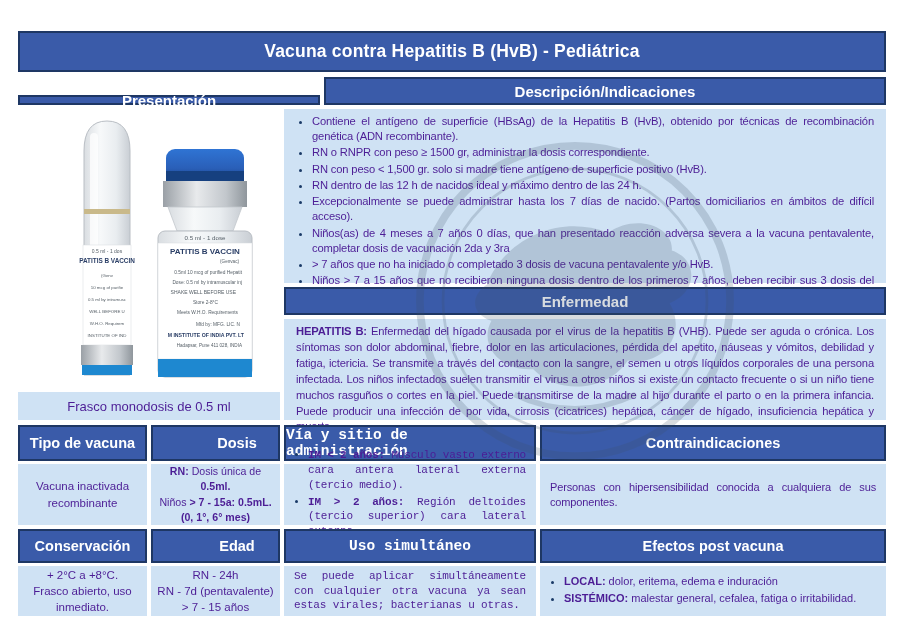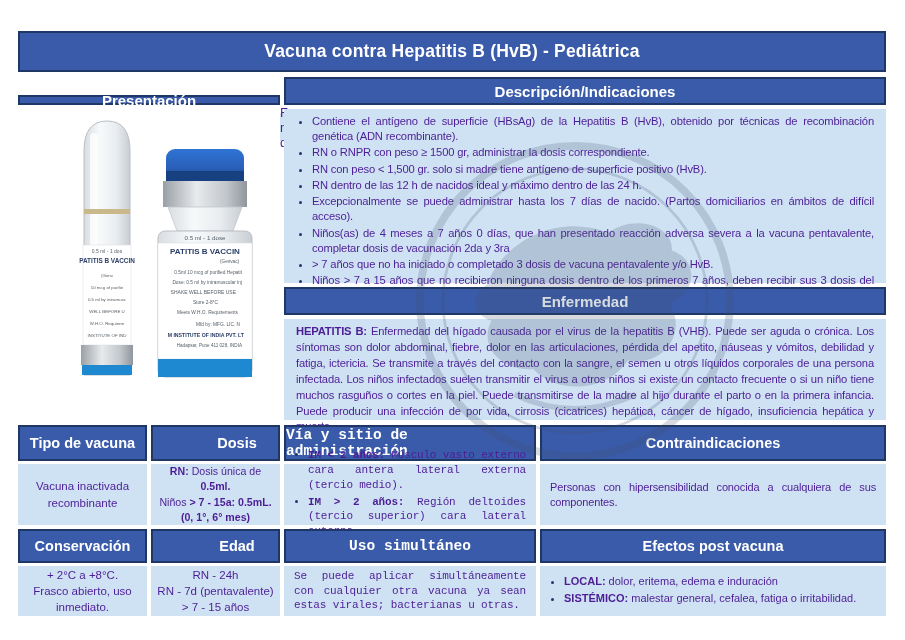--- a/index.html
+++ b/index.html
@@ -5,25 +5,25 @@
   html,body{margin:0;padding:0;background:#ffffff;}
   body{width:905px;height:640px;position:relative;overflow:hidden;
        font-family:"Liberation Sans","DejaVu Sans",sans-serif;color:#1a3a67;}
   .doc{position:absolute;left:18px;top:31px;width:868px;}
   .hdr{background:#3a5ba9;border:2px solid #1e3764;color:#ffffff;font-weight:bold;
        display:flex;align-items:center;justify-content:center;box-sizing:border-box;}
   .light{background:#cfe2f4;box-sizing:border-box;color:#4c1d95;}
   .title-bar{height:41px;font-size:17.5px;margin-bottom:5px;letter-spacing:.2px;}
   .row{display:flex;gap:4px;}
   .head-row{height:28px;margin-bottom:4px;}
-  .wL{width:262px;flex:none;margin-top:18px;}
+  .wL{width:302px;flex:none;margin-top:18px;}
   .grow{flex:1;}
   .head-row .hdr{font-size:15px;}
   .main-row{margin-bottom:5px;}
-  .left-col{width:262px;flex:none;display:flex;flex-direction:row;}
+  .left-col{width:262px;flex:none;display:flex;flex-direction:column;}
   .photo{height:279px;background:#ffffff;position:relative;}
   .caption{height:28px;margin-top:4px;display:flex;align-items:center;justify-content:center;
            font-size:13px;}
   .right-col{flex:1;display:flex;flex-direction:column;min-width:0;}
   .bullets-panel{height:174px;padding:5px 12px 4px 10px;}
   .bullets-panel ul{margin:0;padding:0 0 0 18px;}
   .bullets-panel li{font-size:11.2px;line-height:1.36;text-align:justify;
                     letter-spacing:-.15px;margin:0 0 1px 0;}
   .bullets-panel li::marker{color:#1a3a67;}
   .mid-hdr{height:28px;margin-top:4px;font-size:15px;}

